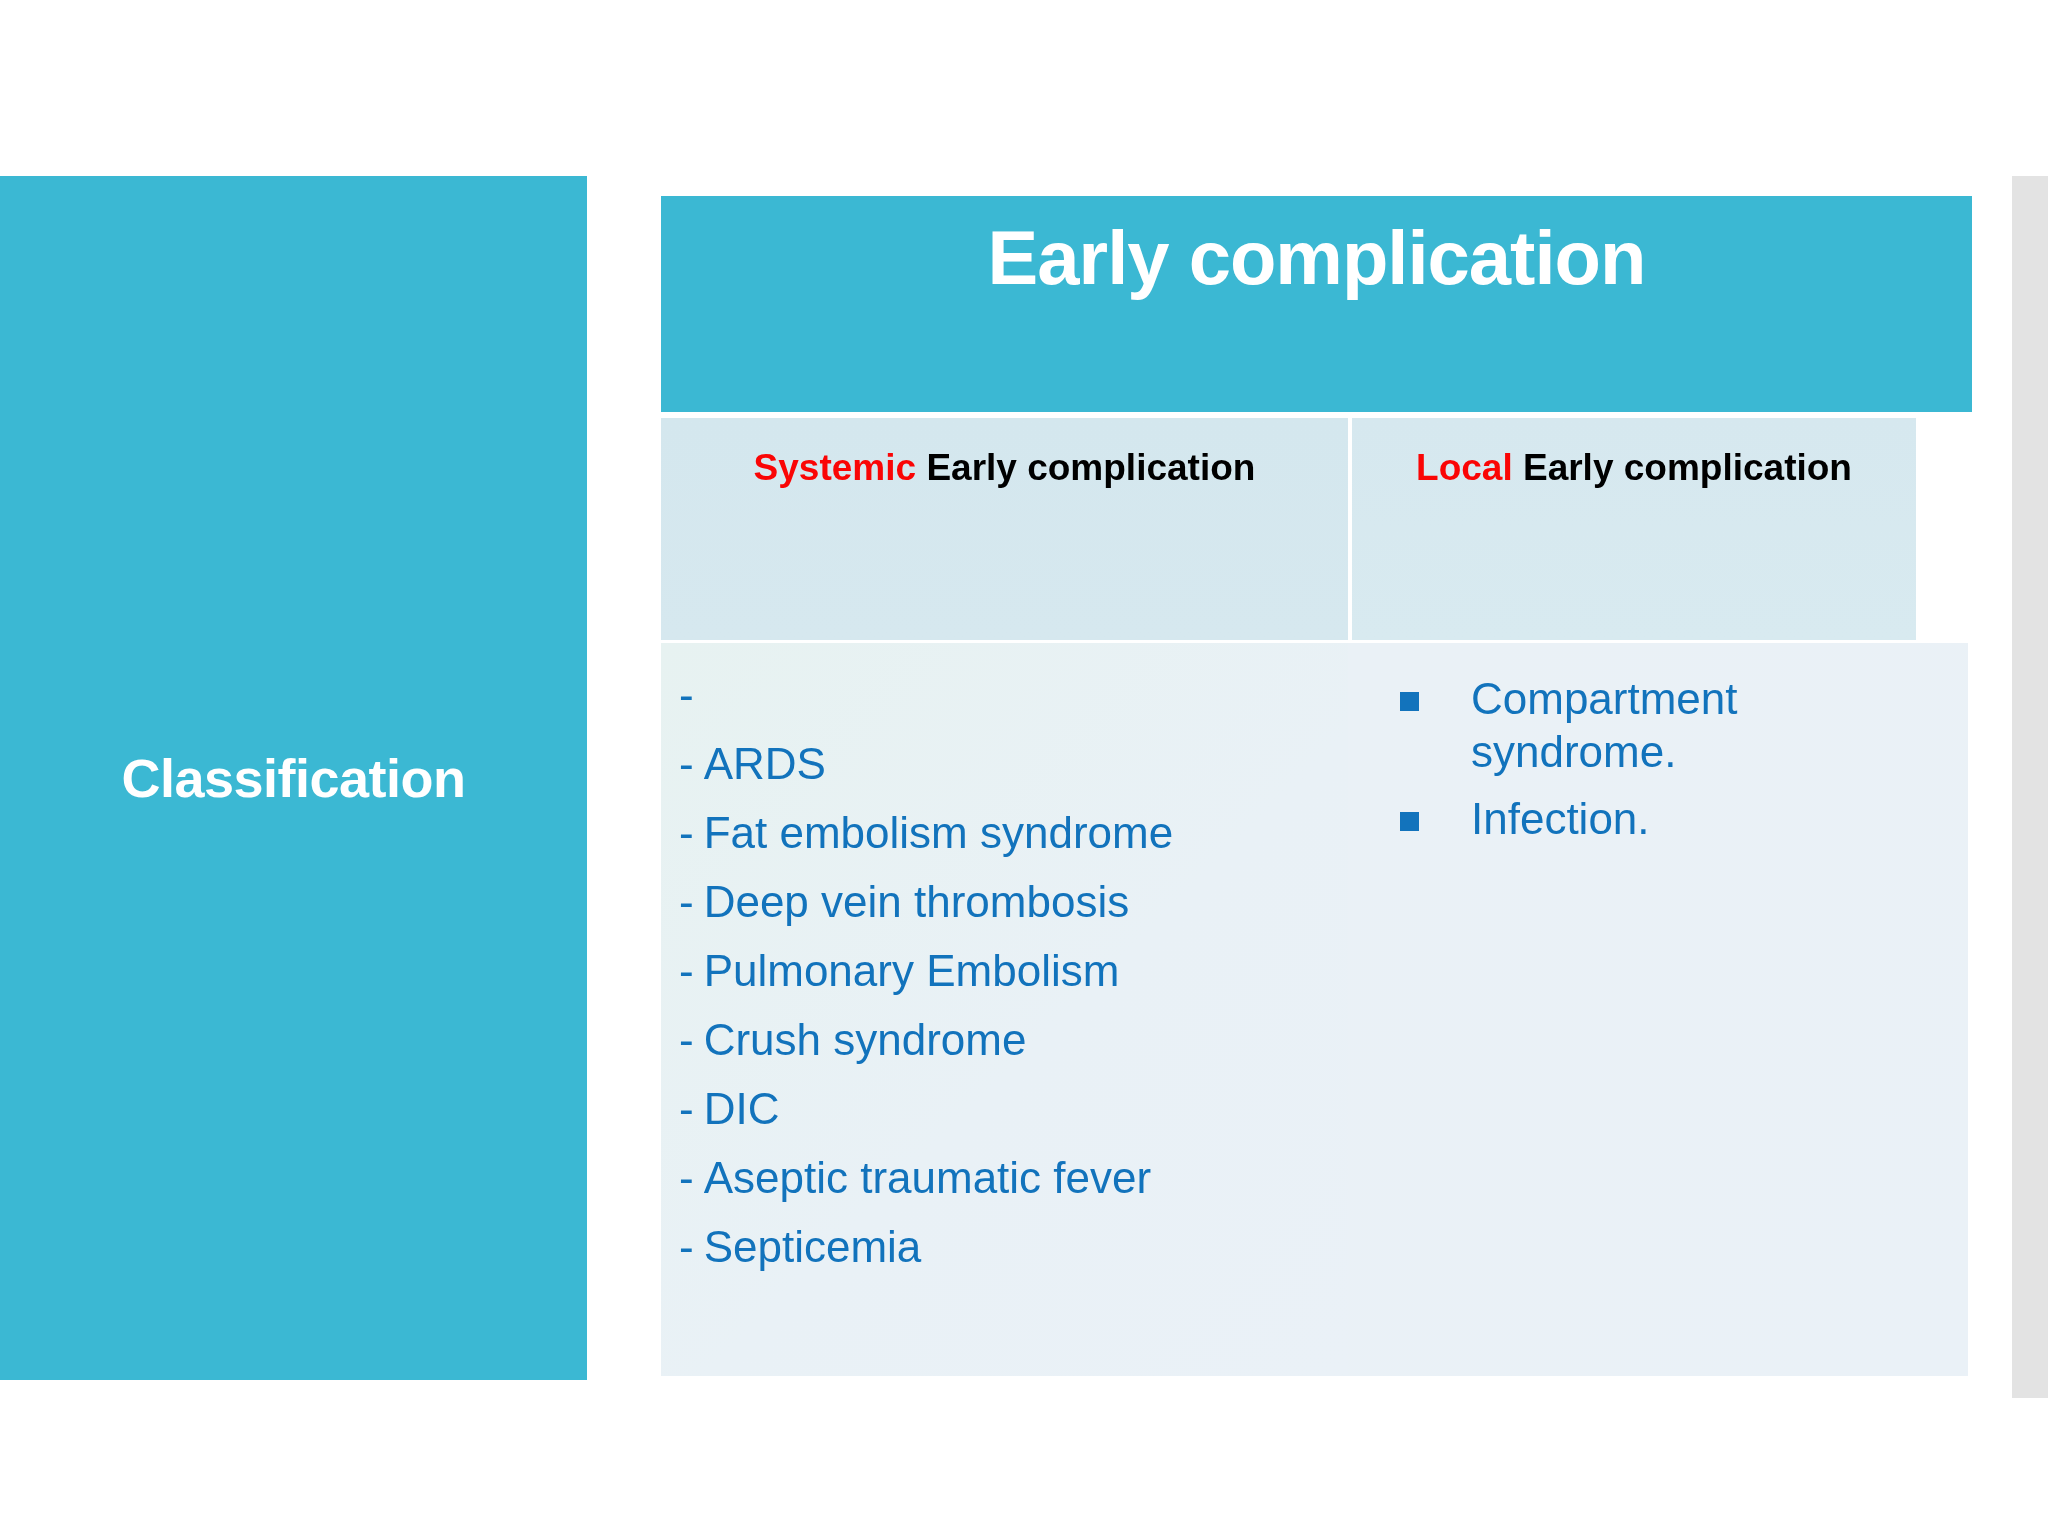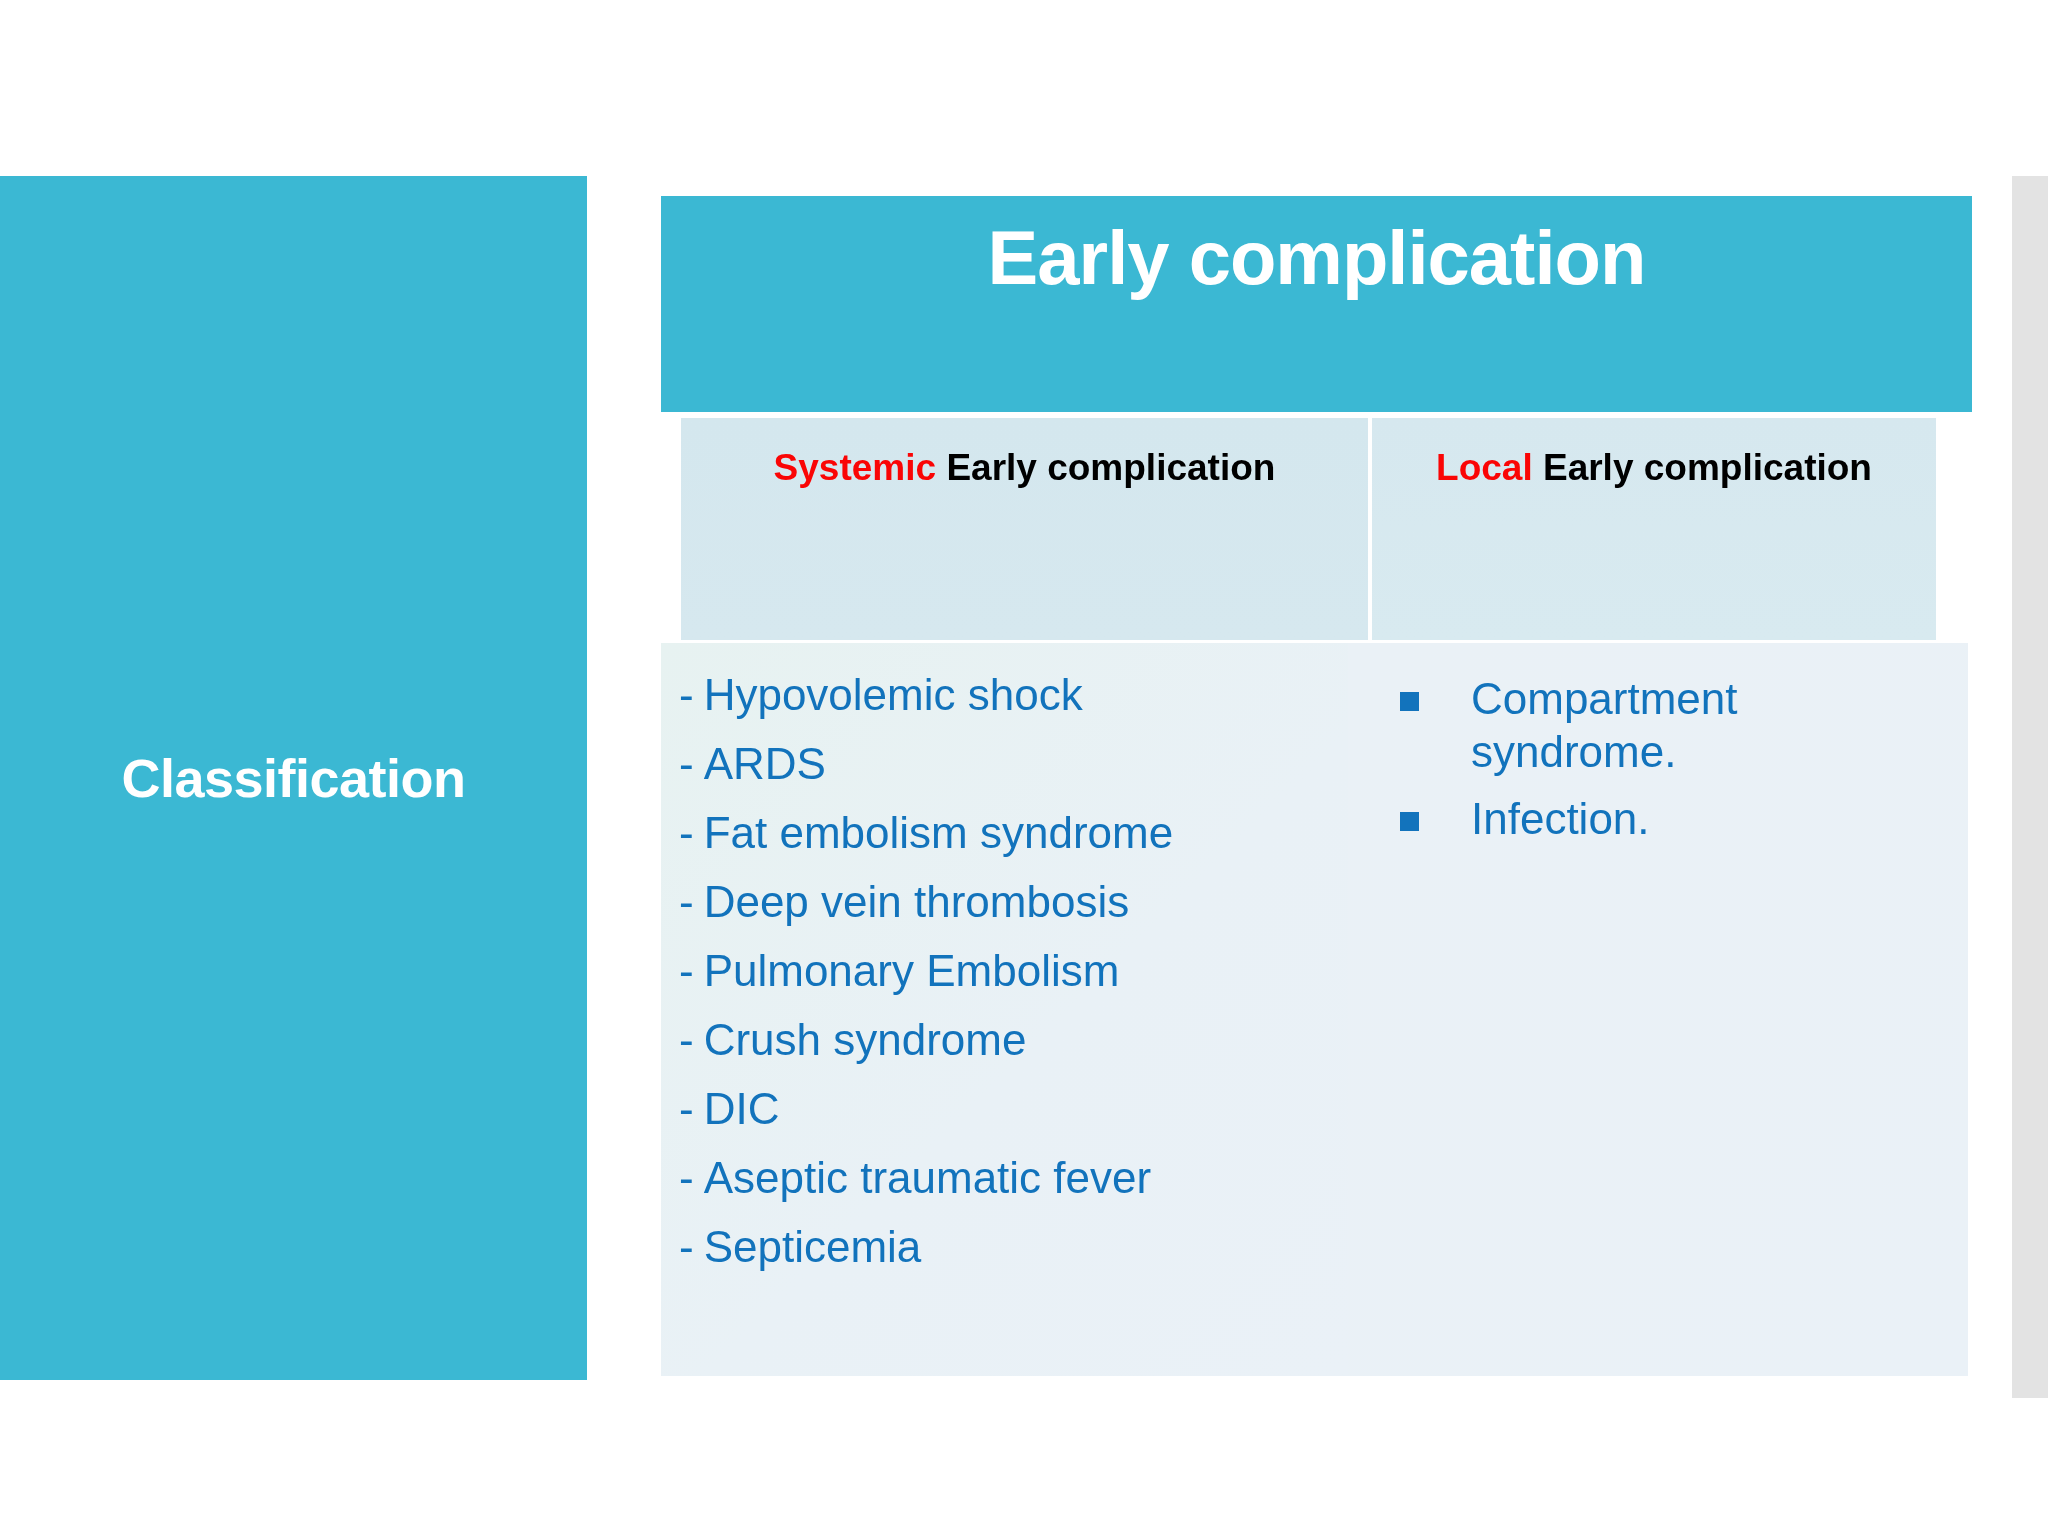--- a/index.html
+++ b/index.html
@@ -84,21 +84,20 @@
   }
   .header-cell {
     background: #d4e6ef;
     box-sizing: border-box;
     padding: 26px 18px 0 18px;
     text-align: center;
     font-size: 37px;
     font-weight: bold;
     color: #000000;
     line-height: 1.28;
-    margin-left: 20px;
   }
   #header-cell-systemic {
     width: 687px;
     background: linear-gradient(180deg, #d4e7ee 0%, #d6e8ef 100%);
   }
   #header-cell-local {
     width: 564px;
     margin-left: 4px;
     background: linear-gradient(180deg, #d6e8ef 0%, #d8eaf0 100%);
   }
@@ -194,21 +193,20 @@
       <span class="kw-red">Local</span><span> </span><span>Early complication</span>
     </div>
   </div>
 
   <div id="body-row">
 
     <div class="body-cell" id="body-cell-systemic">
       <ul class="dash-list">
         <li>
           <span class="dash-mark">-</span>
-          <span>Hypovolemic shock</span>
         </li>
         <li>
           <span class="dash-mark">-</span>
           <span>ARDS</span>
         </li>
         <li>
           <span class="dash-mark">-</span>
           <span>Fat embolism syndrome</span>
         </li>
         <li>

